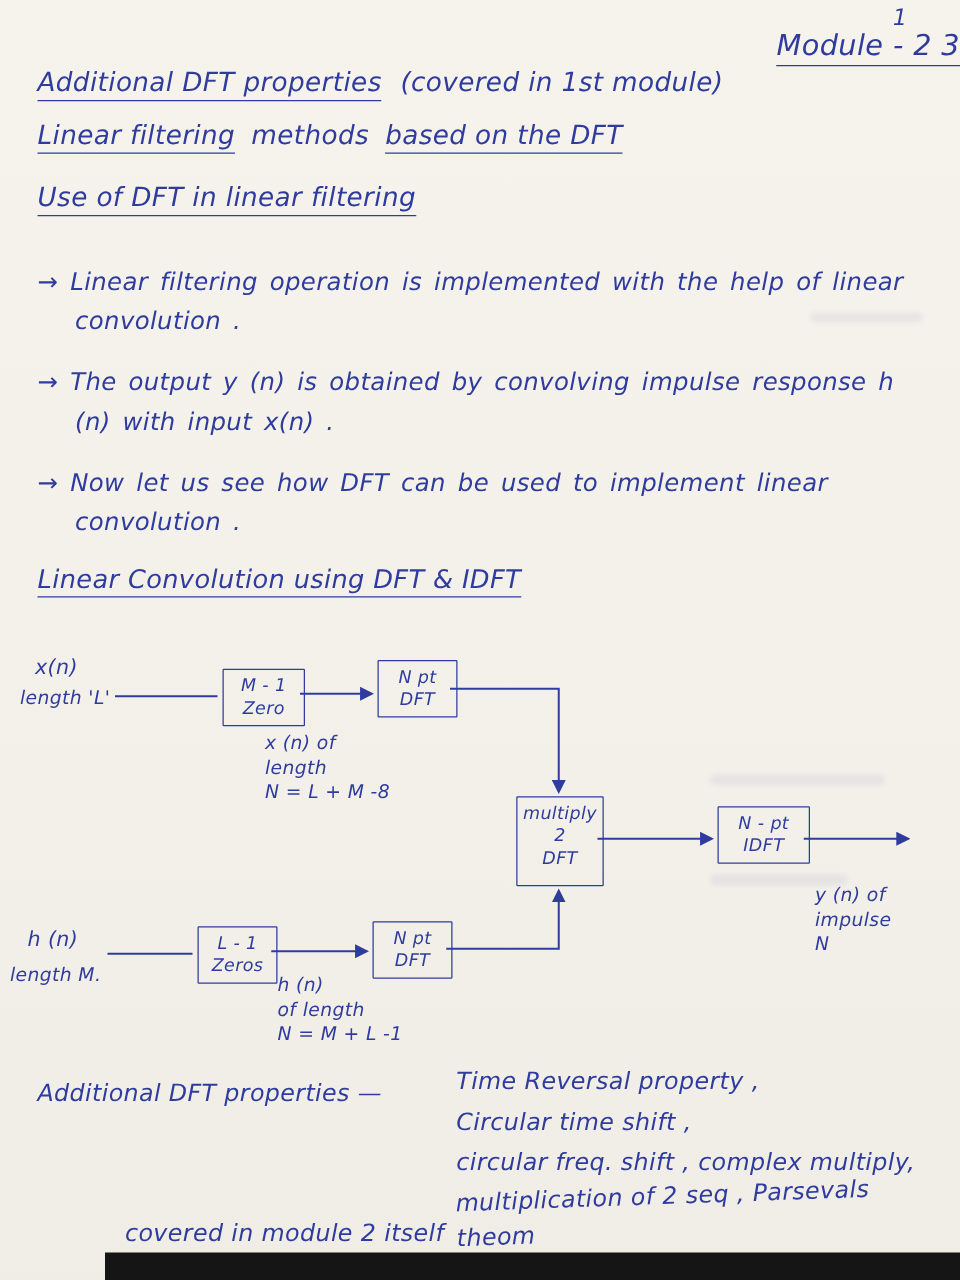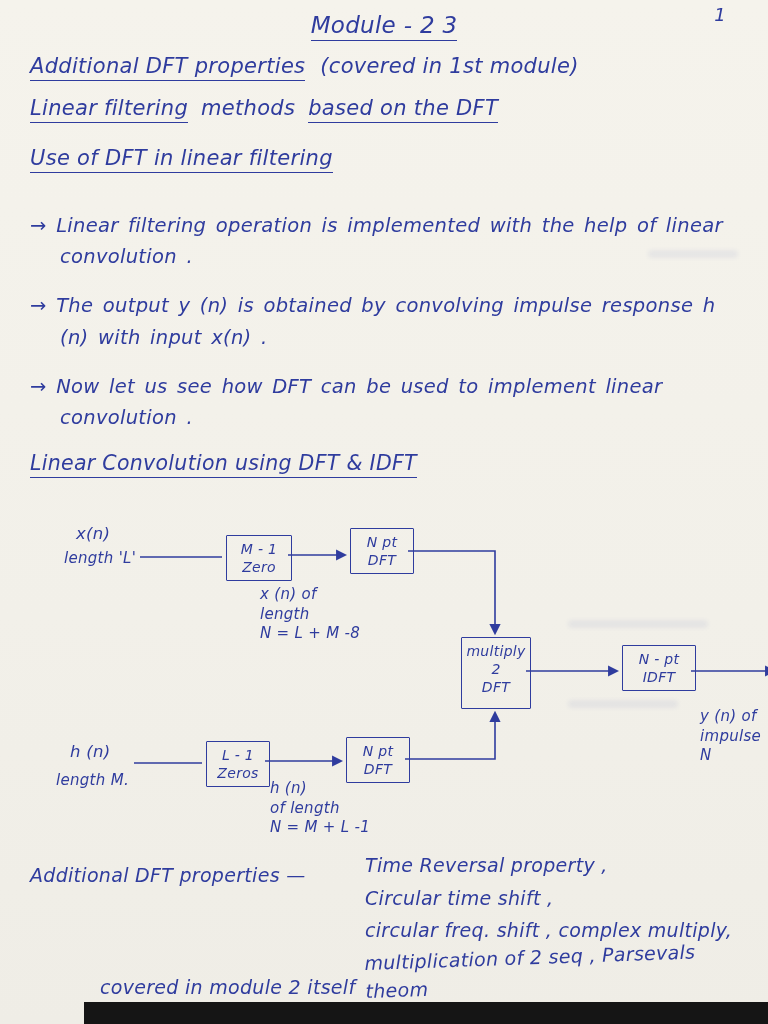--- a/index.html
+++ b/index.html
@@ -7,37 +7,37 @@
     position:relative; width:768px; height:1024px; margin:0 auto;
     background:#f3f1ea;
     background-image: linear-gradient(180deg, #f5f3ec 0%, #f2f0e9 60%, #efede6 100%);
     overflow:hidden;
     color:#2f3c9e;
     font-family:"DejaVu Sans", sans-serif;
     font-style:italic;
     letter-spacing:.3px;
   }
   .page-num { position:absolute; top:4px; right:42px; font-size:18px; }
-  .title-row { position:absolute; top:12px; left:0; width:100%; text-align:center; }
+  .title-row { position:absolute; top:24px; left:0; width:100%; text-align:right; }
   .title { font-size:23px; }
   .underline { border-bottom:1.6px solid currentColor; padding-bottom:2px; }
   .dbl { }
   .content { position:absolute; top:48px; left:30px; right:16px; }
   .h1row { font-size:21px; margin:6px 0 18px; }
   .h1note { margin-left:8px; }
   .h2row { font-size:21px; margin:0 0 26px; }
   .h2row span { margin-right:6px; }
   .h3row { font-size:21px; margin:0 0 40px; }
   p.note {
     margin:0 0 18px; font-size:19.5px; line-height:1.6;
     padding-left:30px; text-indent:-30px; word-spacing:3px; max-width:710px;
   }
   .h4row { font-size:20.5px; margin-top:14px; }
 
-  .diagram { position:absolute; top:515px; left:0; width:680px; height:345px;margin-left:48px; }
+  .diagram { position:absolute; top:515px; left:0; width:680px; height:345px; }
   .diagram svg { position:absolute; inset:0; }
   .dlabel { position:absolute; font-size:16.5px; white-space:pre-line; line-height:1.3; }
   .dsub { font-size:15px; }
   .dnote { font-size:15px; }
   .dbox {
     position:absolute; border:1.6px solid currentColor; border-radius:1px;
     text-align:center; font-size:14px; line-height:1.3; padding:4px 3px;
     white-space:pre-line; background:transparent;
   }
 

